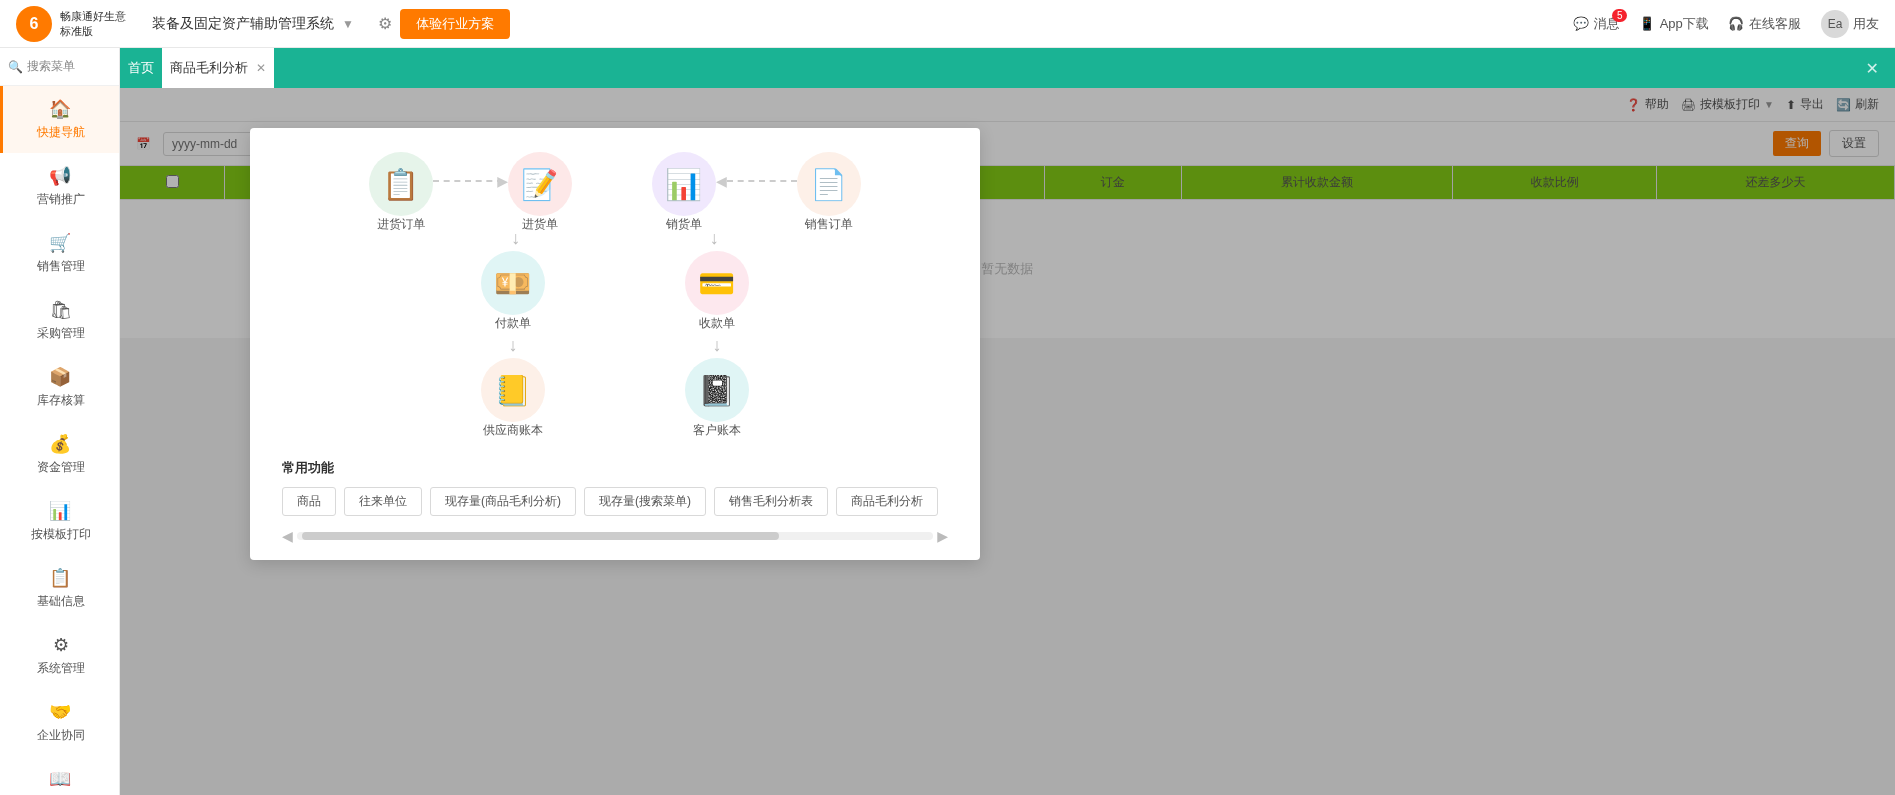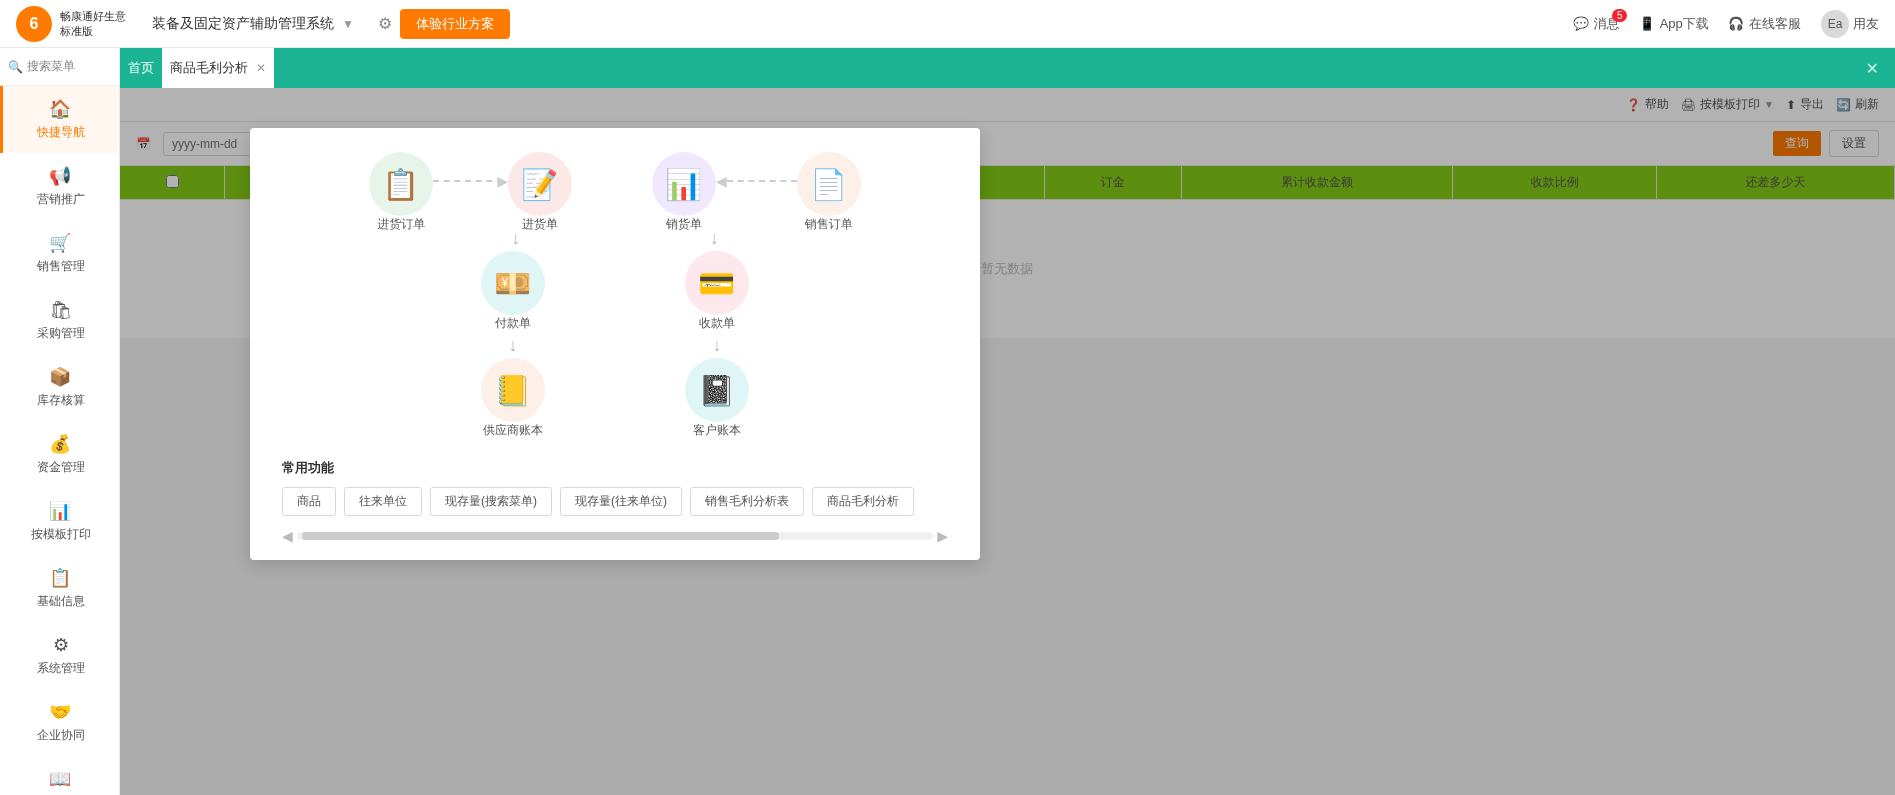--- a/index.html
+++ b/index.html
@@ -676,22 +676,22 @@
               </div>
               <div class="flow-label">客户账本</div>
             </div>
           </div>
 
           <div class="common-functions">
             <div class="common-title">常用功能</div>
             <div class="func-buttons">
               <button class="func-btn">商品</button>
               <button class="func-btn">往来单位</button>
+              <button class="func-btn">现存量(商品毛利分析)</button>
               <button class="func-btn">现存量(搜索菜单)</button>
-              <button class="func-btn">现存量(往来单位)</button>
               <button class="func-btn">销售毛利分析表</button>
               <button class="func-btn">商品毛利分析</button>
             </div>
           </div>
 
           <div style="margin-top:12px;display:flex;align-items:center;gap:4px;">
             <span style="color:#bbb;font-size:14px;">◀</span>
             <div style="flex:1;height:8px;background:#f0f0f0;border-radius:4px;">
               <div style="height:8px;background:#ccc;border-radius:4px;width:75%;margin-left:5px;"></div>
             </div>

